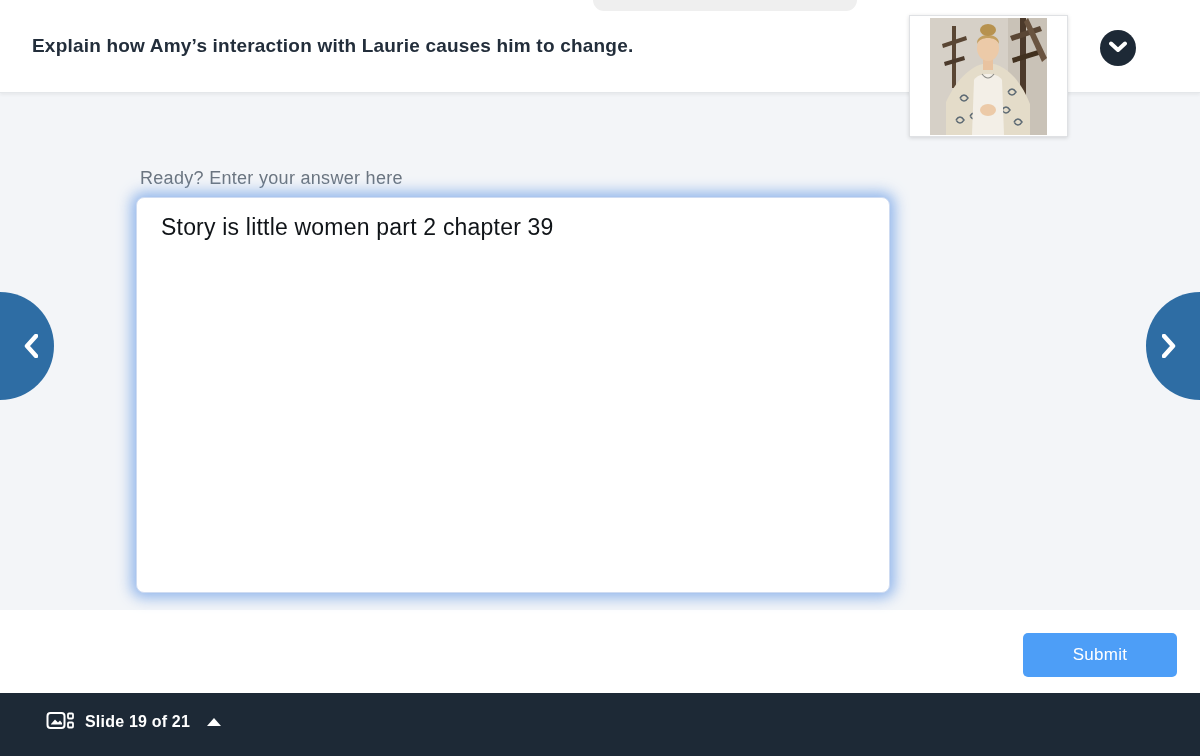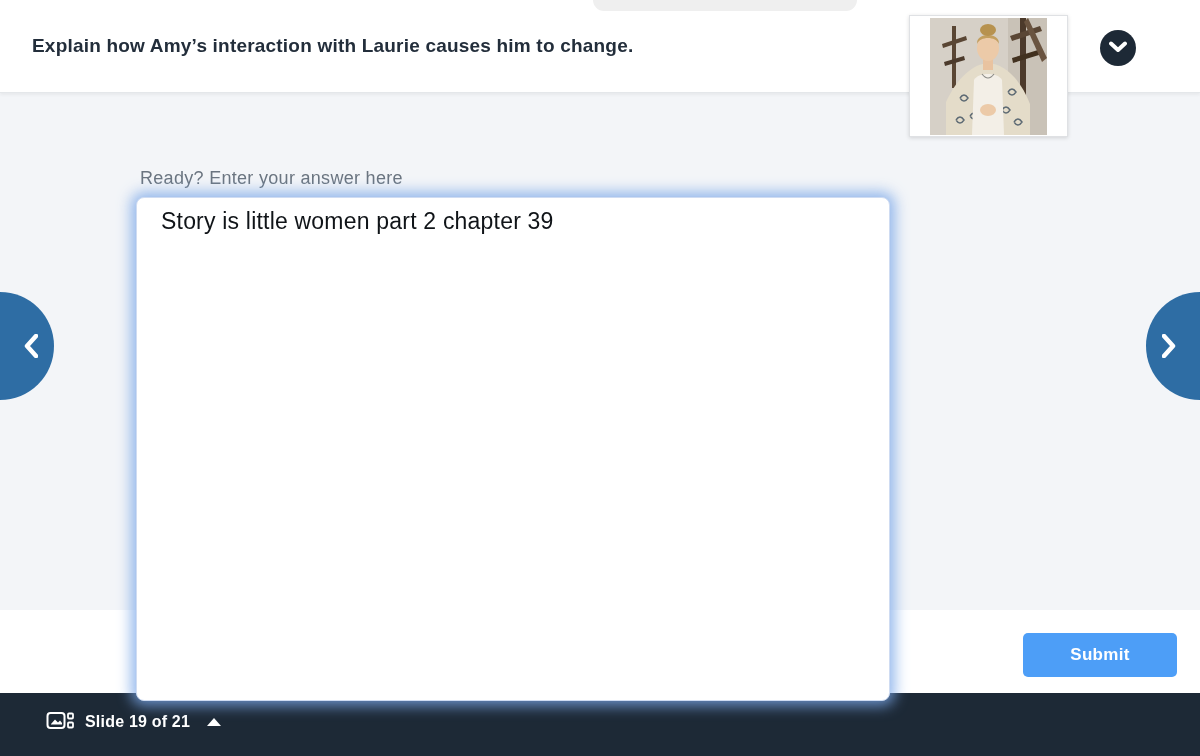--- a/index.html
+++ b/index.html
@@ -46,25 +46,25 @@
     background:var(--navy);border:none;cursor:pointer;
     display:flex;align-items:center;justify-content:center;z-index:6;
   }
   
   .main-area{position:absolute;left:0;top:94px;width:1200px;height:516px;background:var(--page-bg);}
   .prompt-label{
     position:absolute;left:140px;top:168px;
     font-size:18px;color:#6b7580;letter-spacing:.3px;text-align:center;
   }
   .answer-box{
-    position:absolute;left:136px;top:197px;width:754px;height:504px;
+    position:absolute;left:136px;top:197px;width:754px;height:396px;
     background:#ffffff;border-radius:8px;
     border:1px solid #cfdcf2;
     box-shadow:0 0 14px 5px rgba(122,167,232,0.8);
-    padding:8px 24px;cursor:text;z-index:2;
+    padding:14px 24px;cursor:text;z-index:2;
   }
   .answer-text{
     font-size:23px;color:#101418;letter-spacing:.2px;line-height:1.35;
   }
   
   .nav-circle{
     position:absolute;top:292px;width:108px;height:108px;border-radius:50%;
     background:var(--nav-blue);border:none;cursor:pointer;z-index:4;
   }
   .nav-circle.prev{left:-54px;}
@@ -72,21 +72,21 @@
   .nav-circle svg{position:absolute;top:50%;transform:translateY(-50%);}
   .nav-circle.prev svg{right:16px;}
   .nav-circle.next svg{left:16px;}
   
   .submit-strip{
     position:absolute;left:0;top:610px;width:1200px;height:83px;background:#ffffff;
   }
   .submit-btn{
     position:absolute;left:1023px;top:23px;width:154px;height:44px;
     background:var(--accent-blue);color:#ffffff;border:none;border-radius:5px;
-    font-size:17px;font-family:inherit;letter-spacing:.3px;cursor:pointer;font-weight:bold;
+    font-size:17px;font-family:inherit;letter-spacing:.3px;cursor:pointer;
   }
   
   .bottom-bar{
     position:absolute;left:0;top:693px;width:1200px;height:63px;background:var(--navy);
   }
   .slide-counter{
     position:absolute;left:46px;top:0;height:58px;
     display:flex;align-items:center;gap:11px;cursor:pointer;background:none;border:none;
   }
   .slide-counter-label{color:#ffffff;font-size:16px;font-weight:600;letter-spacing:.2px;}

